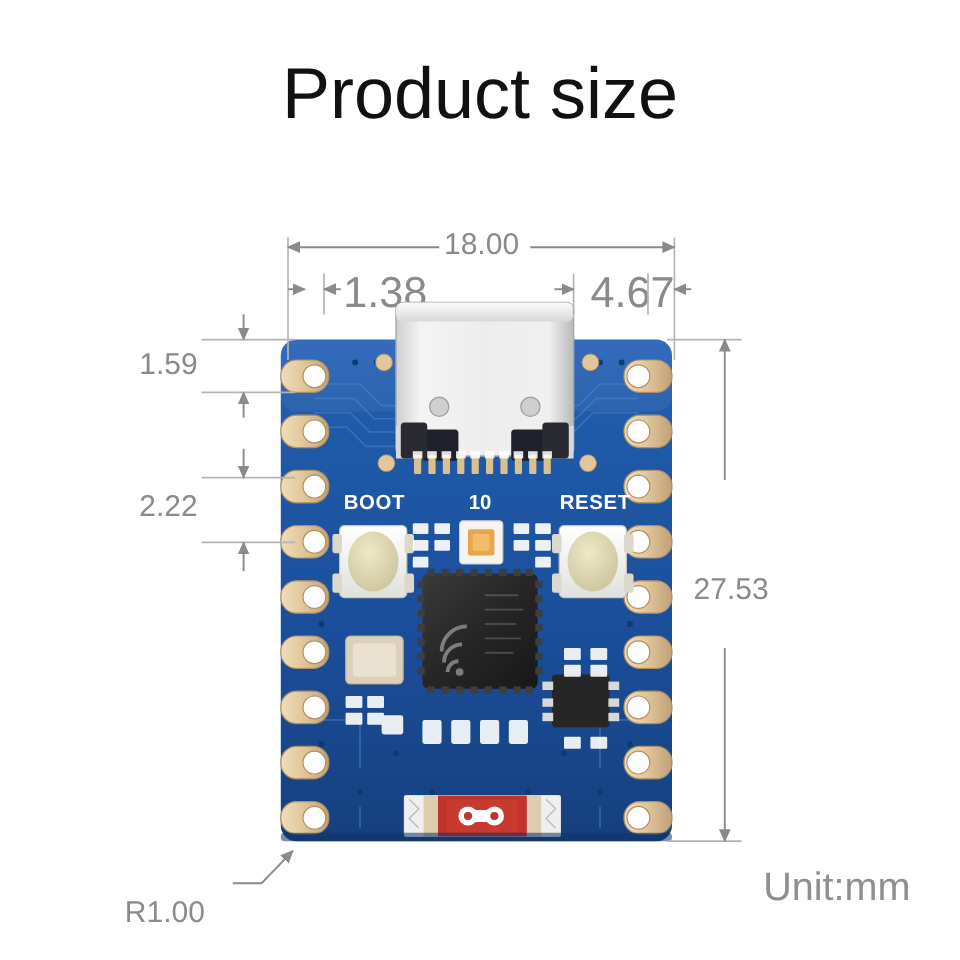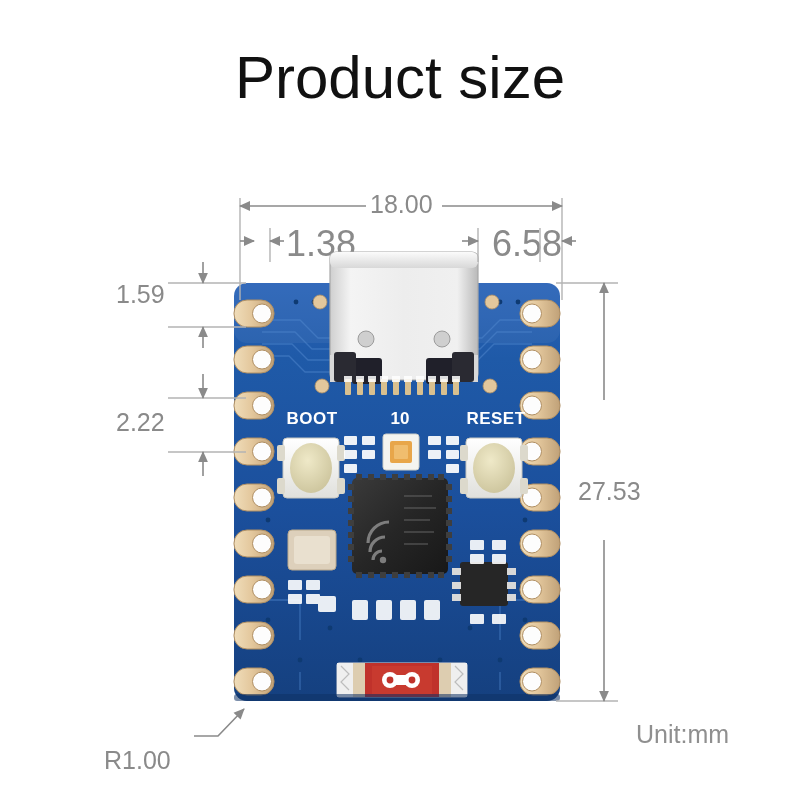--- a/index.html
+++ b/index.html
@@ -45,21 +45,21 @@
     white-space: nowrap;
     line-height: 1;
   }
   .dim-text.small { font-size: 36px; }
 
   #unit-label {
     position: absolute;
     left: 636px;
     top: 722px;
     color: #8f8f8f;
-    font-size: 25px;
+    font-size: 33px;
     white-space: nowrap;
     line-height: 1;
   }
 
   
   #dim-layer, #board-layer {
     position: absolute;
     left: 0; top: 0;
     width: 800px;
     height: 800px;
@@ -490,23 +490,23 @@
 
     <g>
       <path d="M194 736 L218 736 L244 709" stroke="#8a8a8a" stroke-width="1.6" fill="none" marker-end="url(#arrEnd)"></path>
     </g>
   </svg>
 
   <div class="dim-text" style="left:370px; top:192px;">18.00</div>
 
   <div class="dim-text small" style="left:286px; top:226px;">1.38</div>
 
-  <div class="dim-text small" style="left:492px; top:226px;">6.58</div>
-
-  <div class="dim-text" style="left:116px; top:282px;">1.59</div>
+  <div class="dim-text small" style="left:492px; top:226px;">4.67</div>
+
+  <div class="dim-text" style="left:116px; top:292px;">1.59</div>
 
   <div class="dim-text" style="left:116px; top:410px;">2.22</div>
 
   <div class="dim-text" style="left:578px; top:479px;">27.53</div>
 
   <div class="dim-text" style="left:104px; top:748px;">R1.00</div>
 
   <div id="unit-label">Unit:mm</div>
 
 </div>

